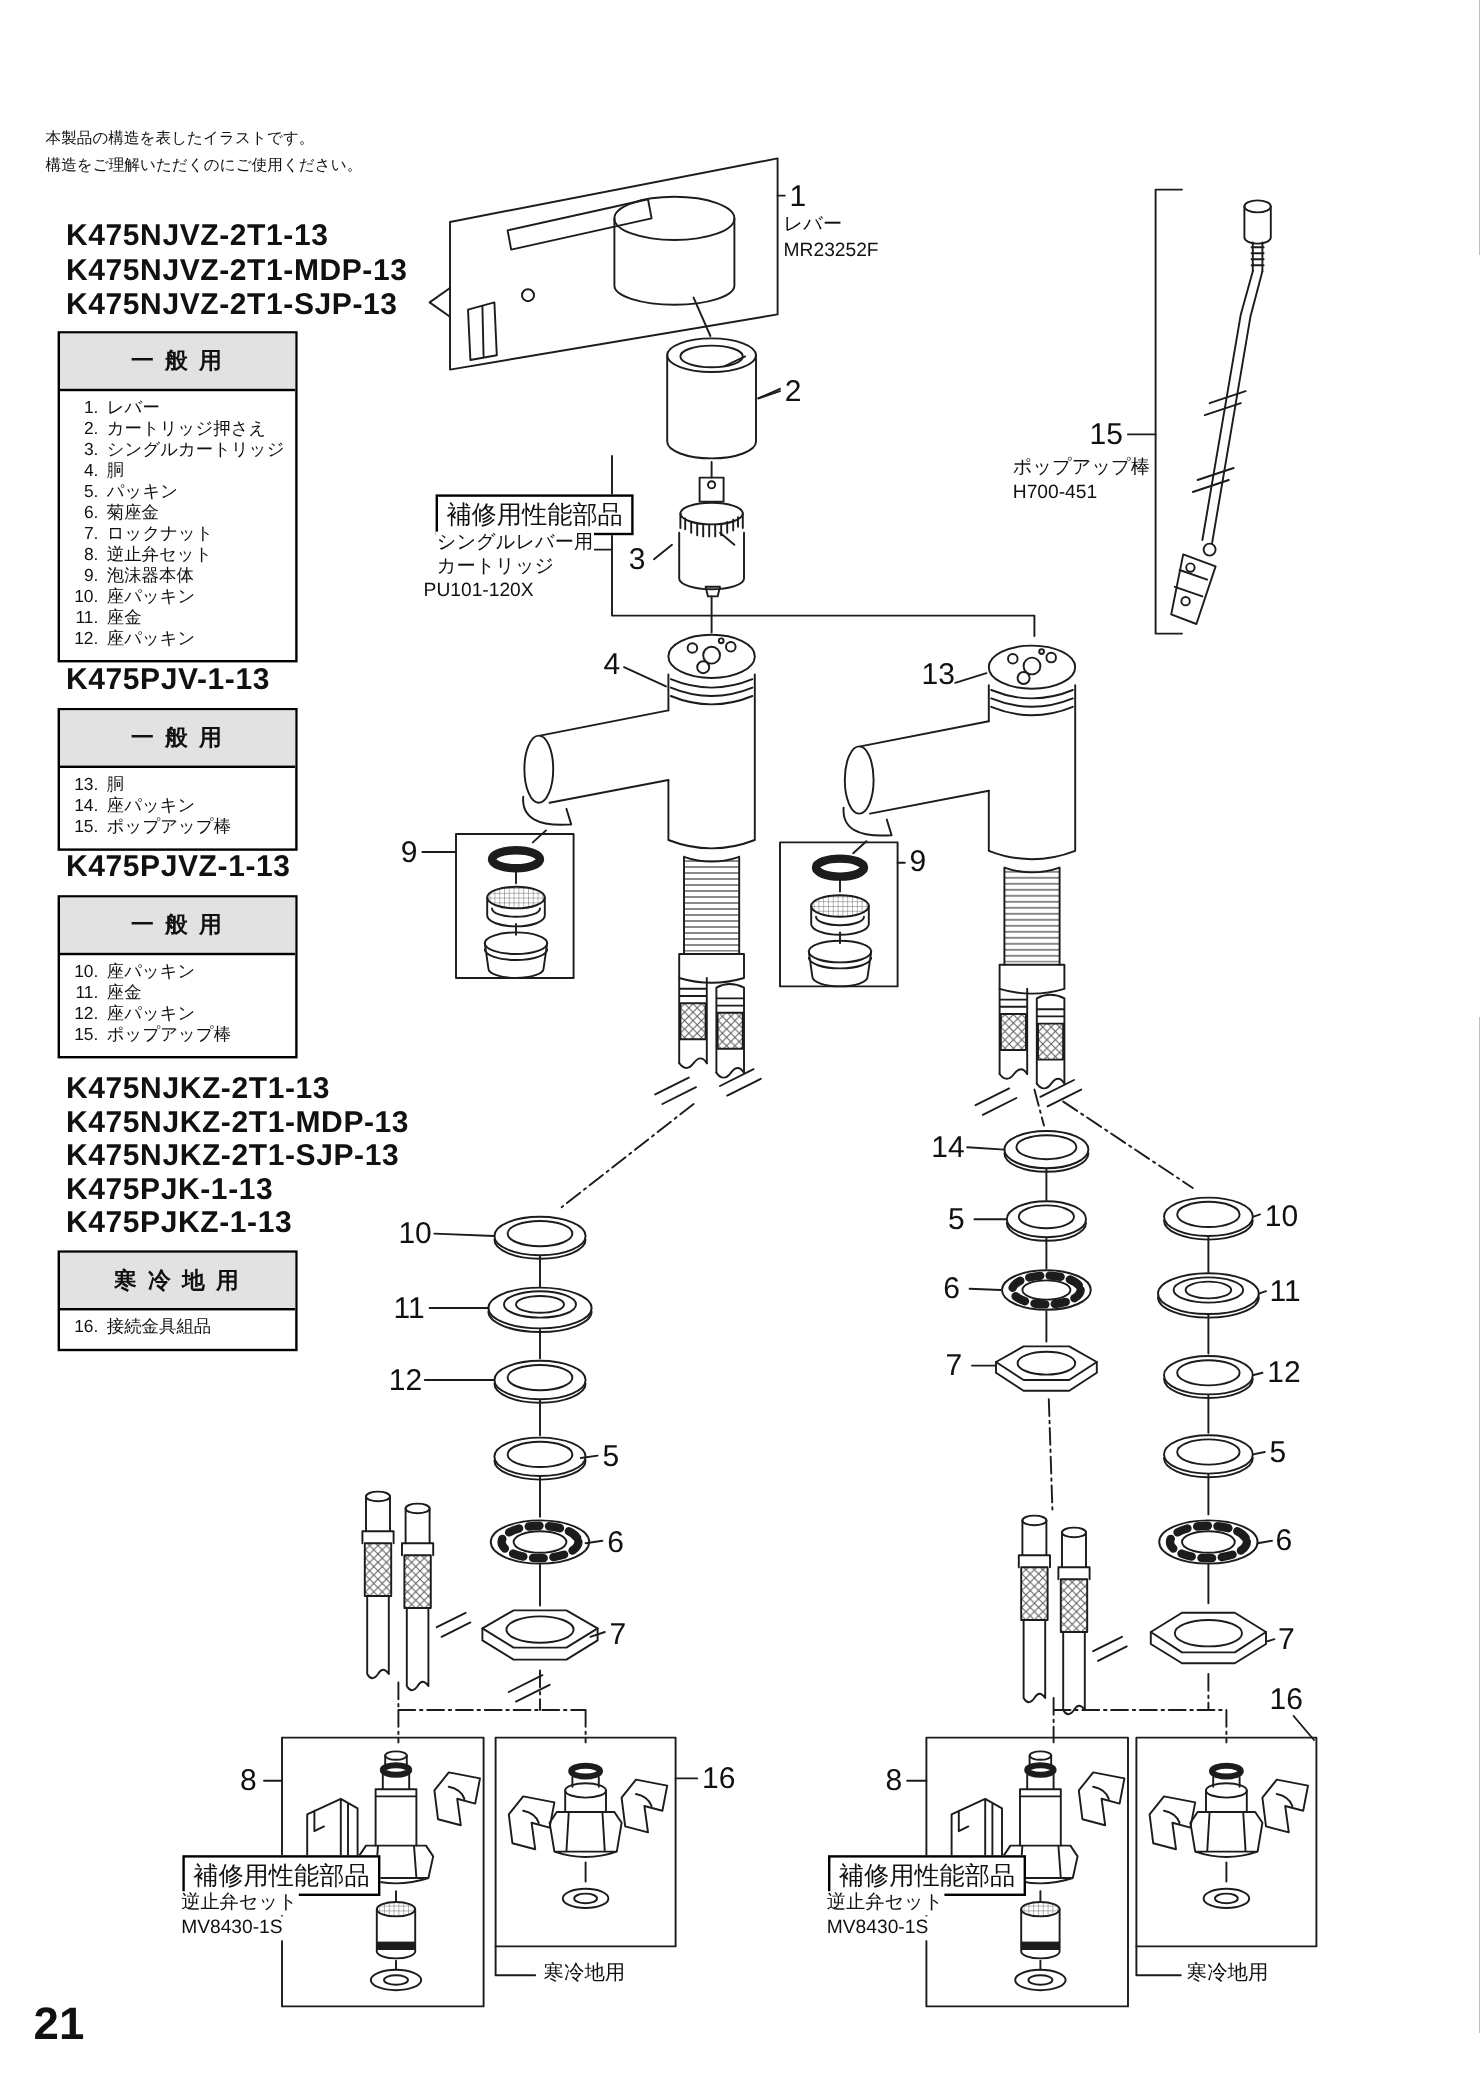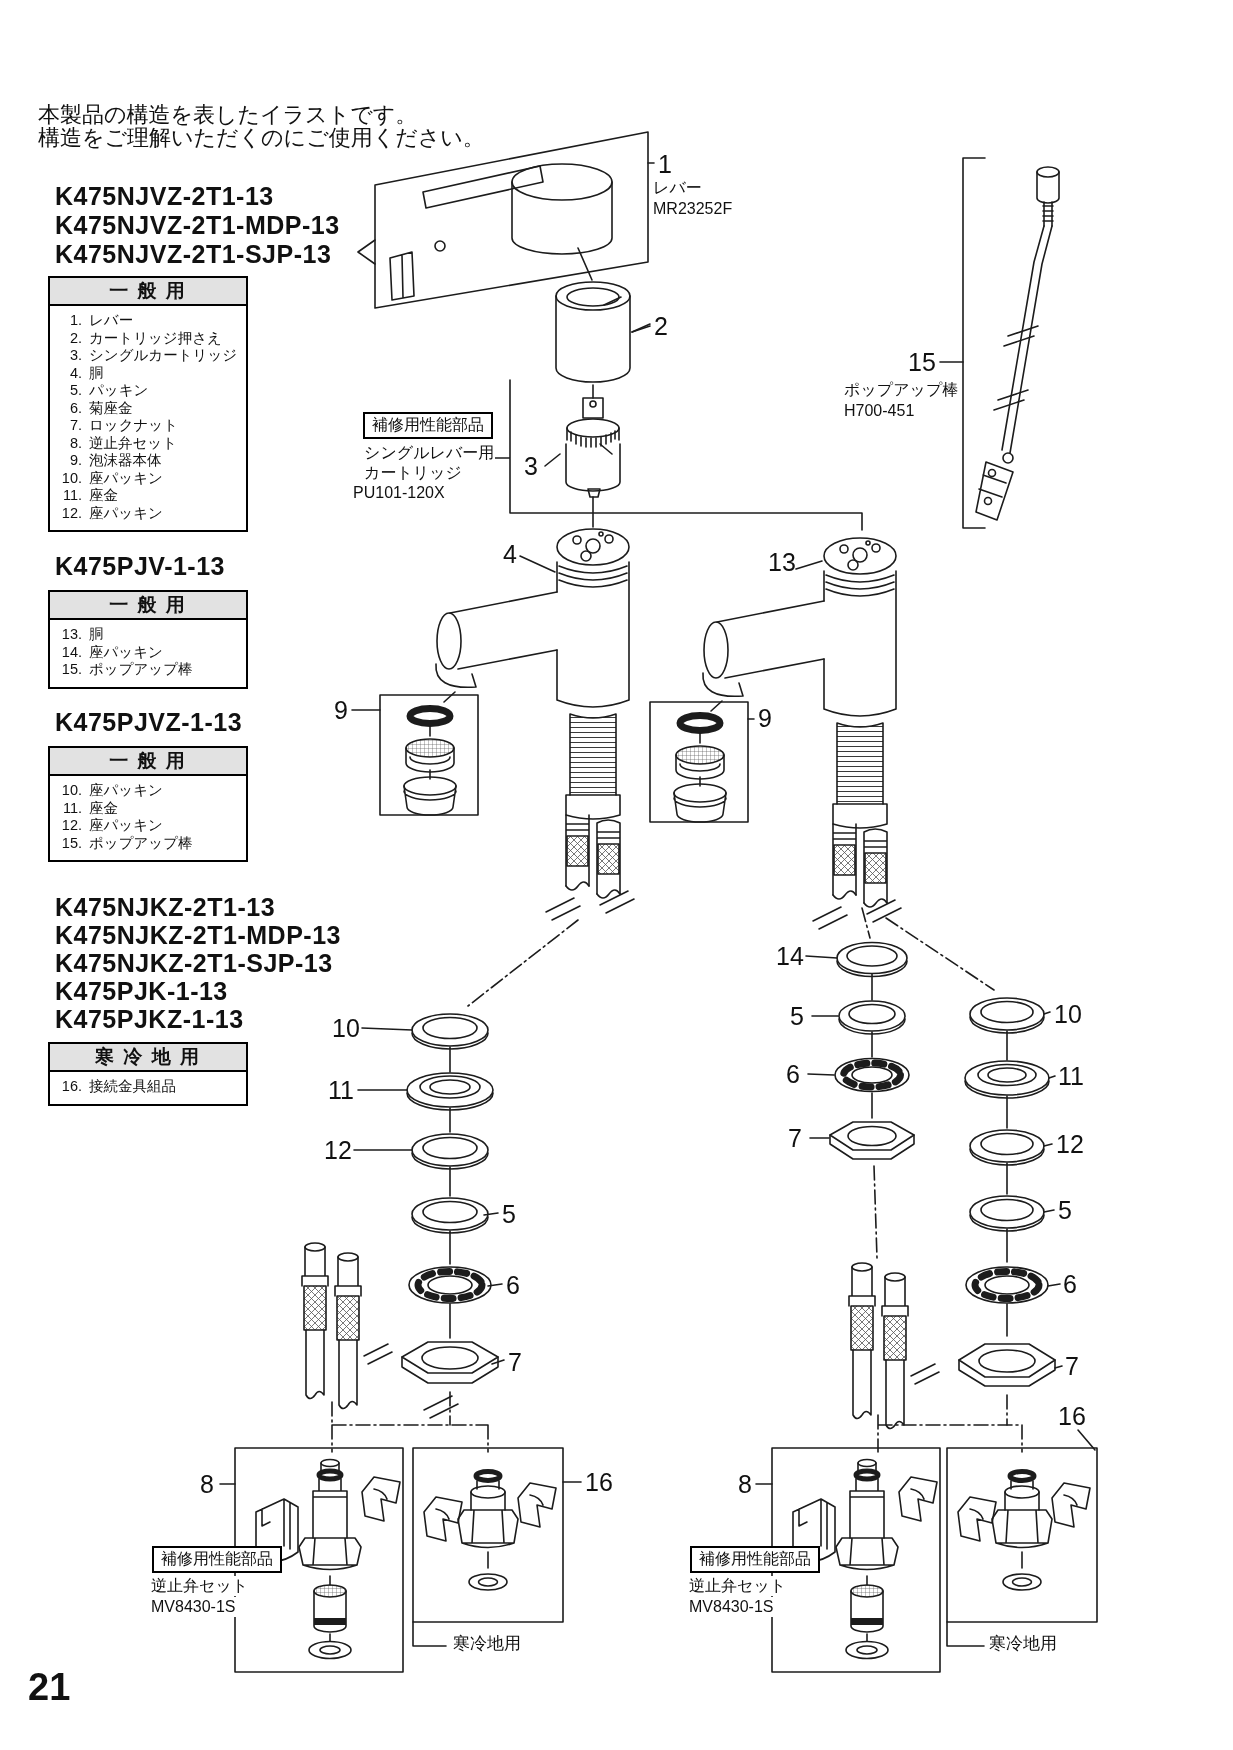--- a/index.html
+++ b/index.html
@@ -5,31 +5,31 @@
   html,body{margin:0;padding:0;background:#888;}
   #page{position:relative;width:1233px;height:1750px;background:#ffffff;margin:0 auto;
         font-family:"Liberation Sans","DejaVu Sans",sans-serif;color:#111;overflow:hidden;}
   #art{position:absolute;left:0;top:0;}
   
   .hdr{position:absolute;left:45px;top:42px;display:flex;align-items:stretch;height:56px;}
   .hdr-tab{background:#000;color:#fff;border-radius:30px 0 0 30px;font-size:36px;font-weight:bold;
            display:flex;align-items:center;padding:0 24px 0 30px;letter-spacing:2px;}
   .hdr-box{border:3px solid #000;background:#fff;font-size:29px;font-weight:bold;display:flex;
            align-items:center;padding:0 22px;border-radius:0 0 16px 0;letter-spacing:1px;}
-  .intro{position:absolute;left:38px;top:103px;font-size:22px;line-height:23px;}
+  .intro{position:absolute;left:38px;top:103px;font-size:13px;line-height:23px;}
   .models{position:absolute;left:55px;font-weight:bold;font-size:25px;line-height:29px;letter-spacing:0.5px;}
   .ptable{position:absolute;left:48px;width:196px;border:2px solid #000;background:#fff;}
   .ptable .hd{border-bottom:2px solid #000;background:#e2e2e2;text-align:center;font-size:19px;
-              font-weight:bold;padding:0 0;letter-spacing:2px;}
+              font-weight:bold;padding:10px 0;letter-spacing:2px;}
   .ptable .bd{padding:6px 4px 8px 2px;}
   .prow{display:flex;font-size:14.5px;line-height:17.5px;}
   .pn{width:30px;text-align:right;margin-right:7px;flex:none;}
   .num{position:absolute;font-size:25px;color:#111;}
   .slbl{position:absolute;font-size:16px;color:#111;line-height:20px;background:#fff;padding:0 1px;}
-  .badge{position:absolute;font-size:16px;border:2px solid #000;background:#fff;padding:1px 7px;}
+  .badge{position:absolute;font-size:21px;border:2px solid #000;background:#fff;padding:1px 7px;}
   .pgnum{position:absolute;left:28px;top:1666px;font-size:38px;font-weight:bold;}
 </style>
 </head>
 <body>
 
 <div id="page">
 
   <svg id="art" width="1233" height="1750" viewBox="0 0 1233 1750">
     <defs>
       <pattern id="braid" patternUnits="userSpaceOnUse" width="7" height="7">

